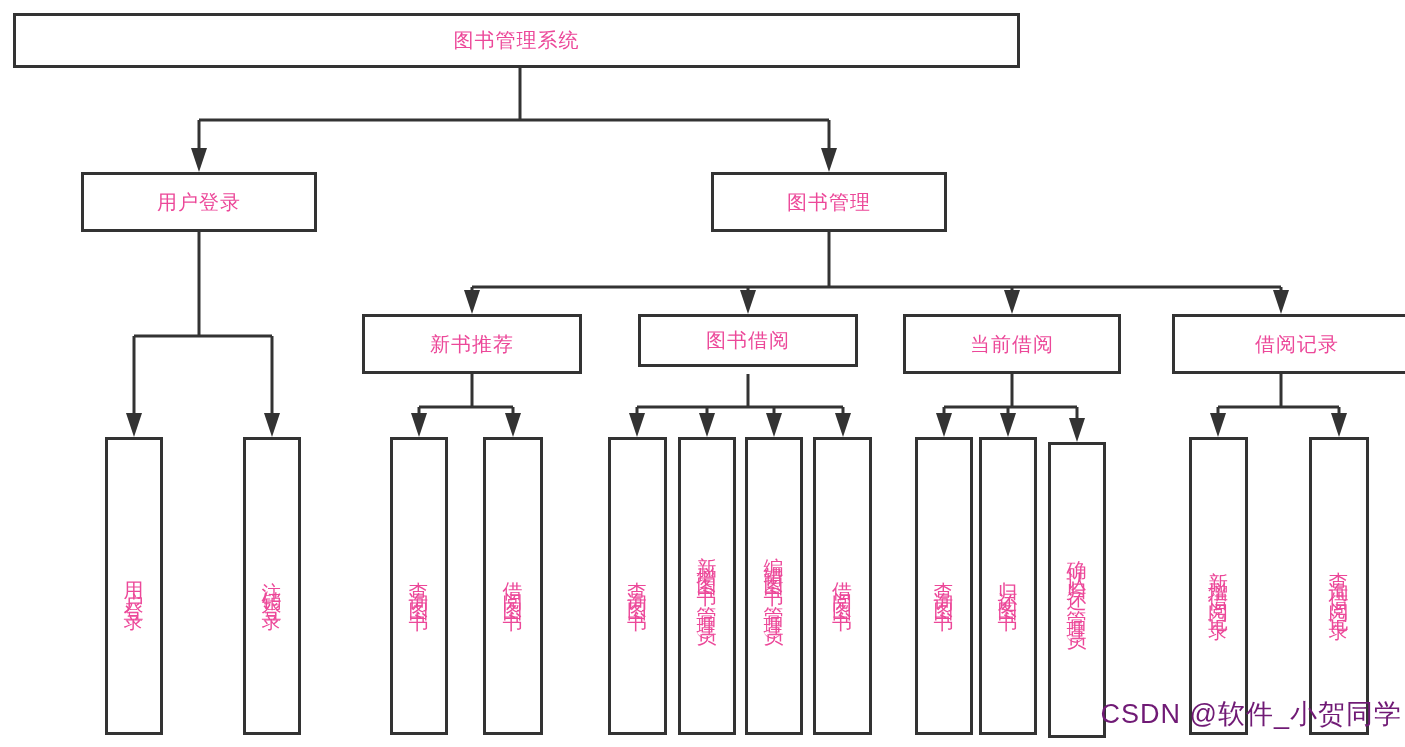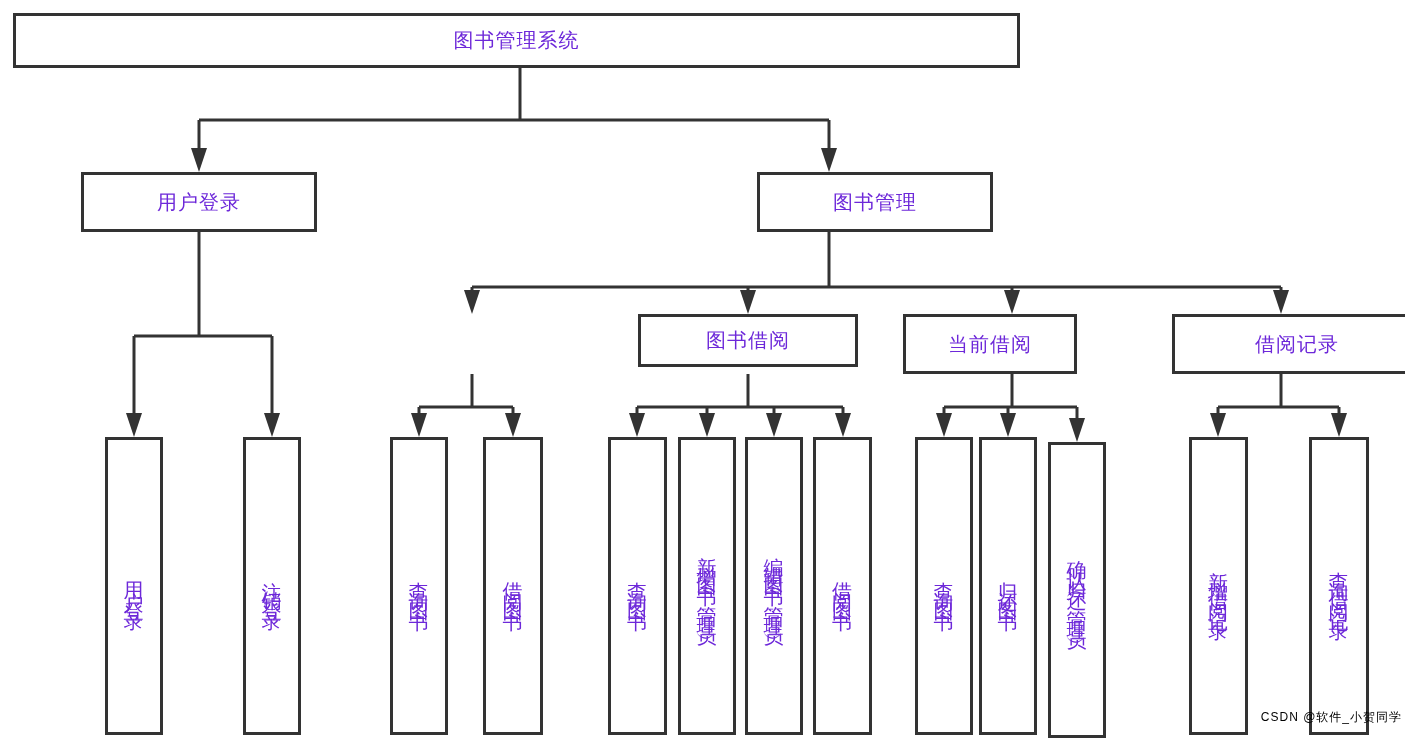--- a/index.html
+++ b/index.html
@@ -29,45 +29,45 @@
   }
   .connector-layer polygon {
     fill: #333333;
     stroke: none;
   }
   .node {
     position: absolute;
     box-sizing: border-box;
     border: 3px solid #333333;
     background: #ffffff;
-    color: #6d28d9;
+    color: #ec4899;
     display: flex;
     align-items: center;
     justify-content: center;
     text-align: center;
   }
   .hbox {
     font-size: 20px;
     letter-spacing: 1px;
     white-space: nowrap;
   }
   .vbox {
     writing-mode: vertical-lr;
     text-orientation: mixed;
     font-size: 20px;
     letter-spacing: 10px;
     line-height: 1;
   }
   .watermark {
     position: absolute;
     right: 3px;
-    bottom: 21px;
-    font-size: 12px;
+    bottom: 15px;
+    font-size: 27px;
     letter-spacing: 1px;
-    color: #000000;
+    color: #701a75;
     white-space: nowrap;
   }
 </style>
 </head>
 <body>
 
 <div class="canvas">
 
   <svg class="connector-layer" width="1405" height="747" viewBox="0 0 1405 747">
 
@@ -141,24 +141,25 @@
       <line x1="1218" y1="407" x2="1218" y2="415"></line>
       <polygon points="1210,413 1226,413 1218,437"></polygon>
       <line x1="1339" y1="407" x2="1339" y2="415"></line>
       <polygon points="1331,413 1347,413 1339,437"></polygon>
     </g>
   </svg>
 
   <div class="node hbox" style="left:13px; top:13px; width:1007px; height:55px;">图书管理系统</div>
 
   <div class="node hbox" style="left:81px; top:172px; width:236px; height:60px;">用户登录</div>
-  <div class="node hbox" style="left:711px; top:172px; width:236px; height:60px;margin-left:46px;">图书管理</div>
+  <div class="node hbox" style="left:711px; top:172px; width:236px; height:60px;">图书管理</div>
 
+  <div class="node hbox" style="left:362px; top:314px; width:220px; height:60px;">新书推荐</div>
   <div class="node hbox" style="left:638px; top:314px; width:220px; height:53px;">图书借阅</div>
-  <div class="node hbox" style="left:903px; top:314px; width:174px; height:60px;">当前借阅</div>
+  <div class="node hbox" style="left:903px; top:314px; width:218px; height:60px;">当前借阅</div>
   <div class="node hbox" style="left:1172px; top:314px; width:250px; height:60px;">借阅记录</div>
 
   <div class="node vbox" style="left:105px; top:437px; width:58px; height:298px;">用户登录</div>
   <div class="node vbox" style="left:243px; top:437px; width:58px; height:298px;">注销登录</div>
 
   <div class="node vbox" style="left:390px; top:437px; width:58px; height:298px;">查询图书</div>
   <div class="node vbox" style="left:483px; top:437px; width:60px; height:298px;">借阅图书</div>
 
   <div class="node vbox" style="left:608px; top:437px; width:59px; height:298px;">查询图书</div>
   <div class="node vbox" style="left:678px; top:437px; width:58px; height:298px;">新增图书（管理员）</div>

